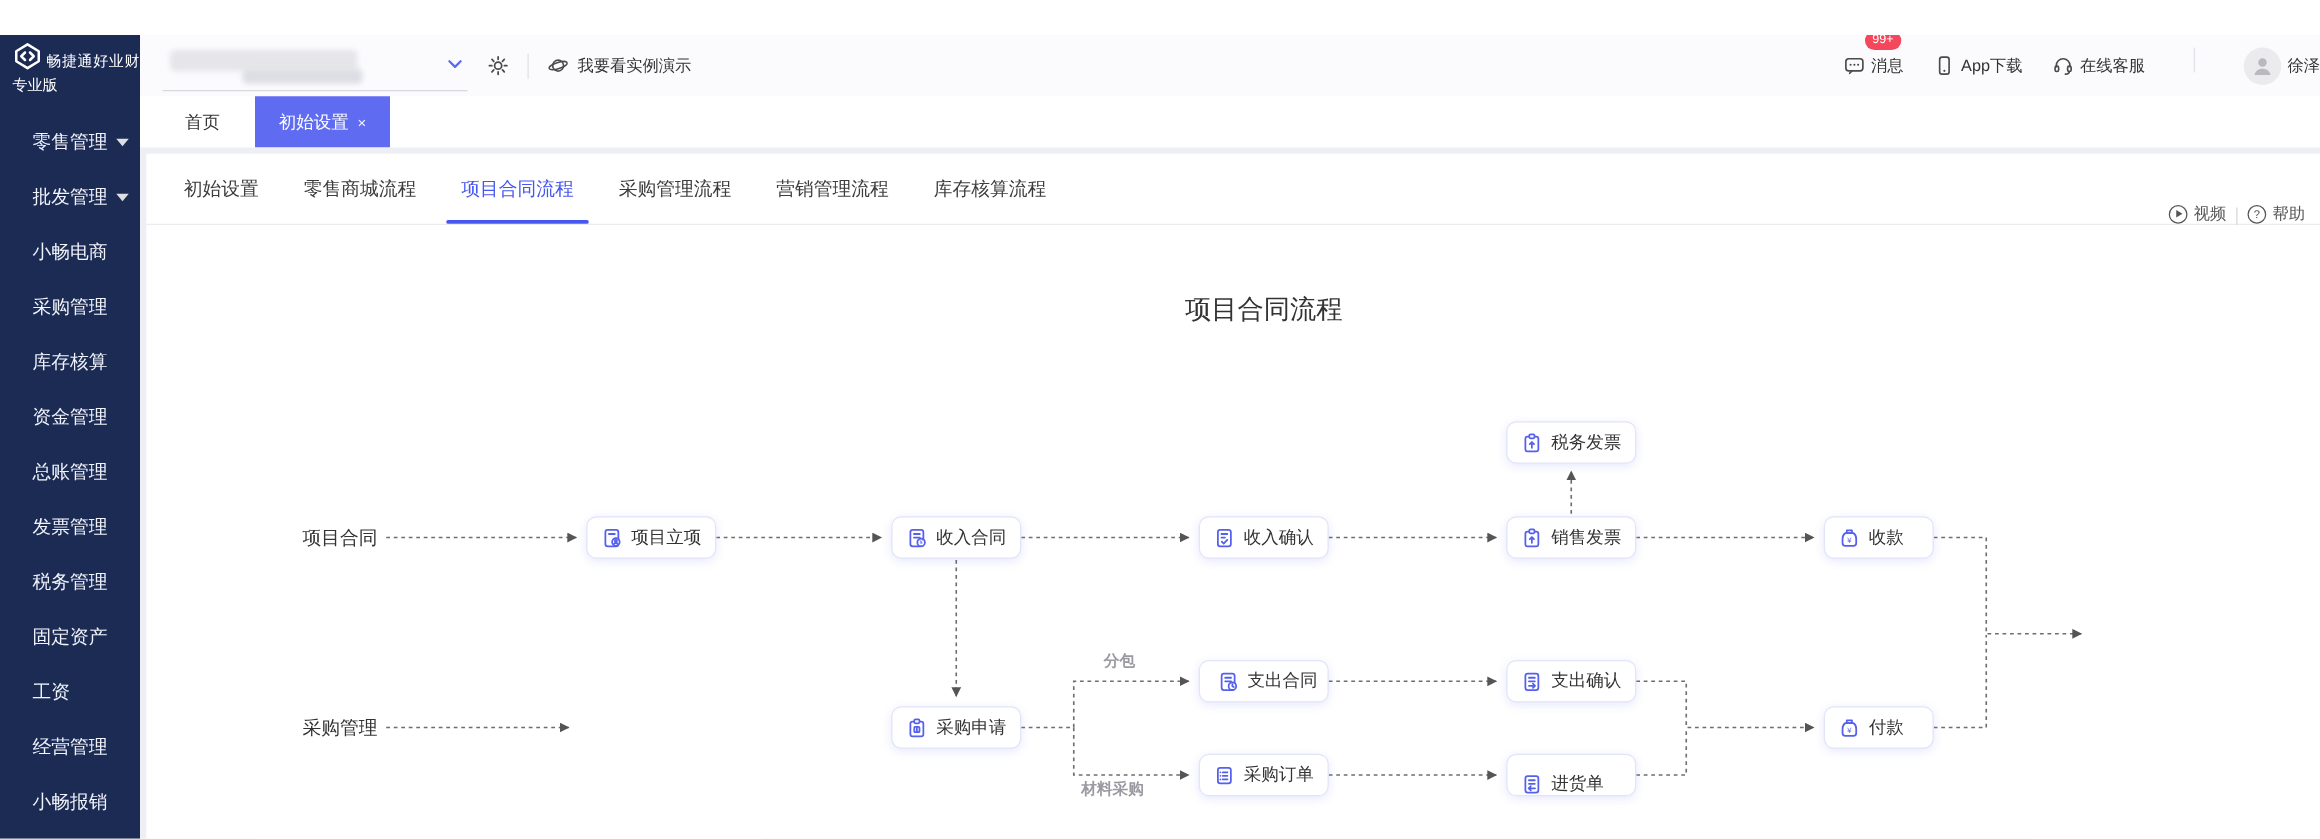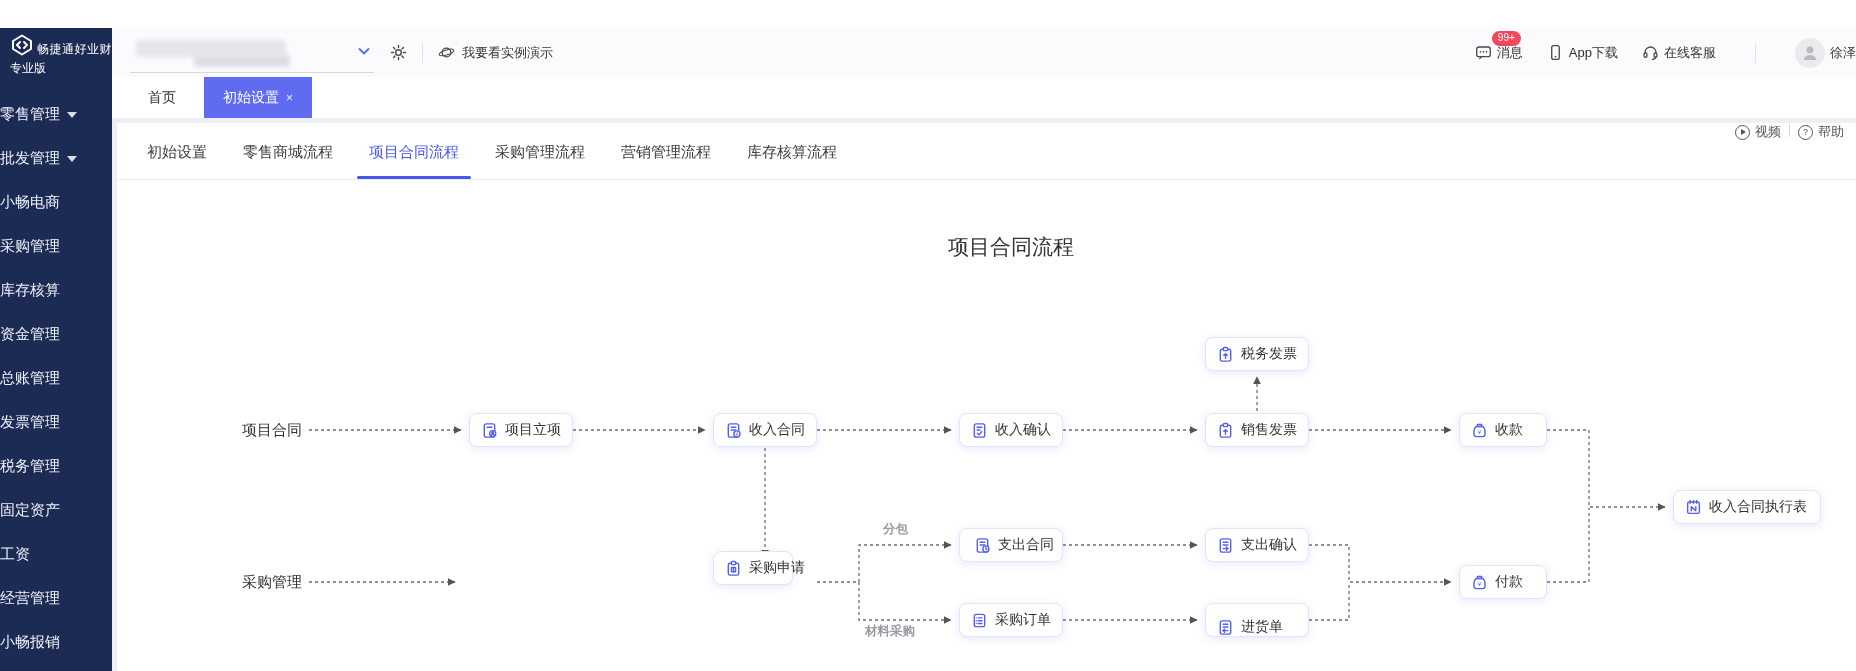--- a/index.html
+++ b/index.html
@@ -10,37 +10,37 @@
   
   .top-strip { position:absolute; left:0; top:0; width:1856px; height:28px; background:#fff; }
 
   
   .sidebar { position:absolute; left:0; top:28px; width:112px; height:643px; background:#1c2b54; }
   .logo-block { position:relative; height:50px; }
   .logo-glyph { position:absolute; left:10px; top:5px; width:24px; height:24px; color:#fff; }
   .brand-name { position:absolute; left:37px; top:13px; font-size:12px; color:#fff; white-space:nowrap; letter-spacing:.5px; }
   .brand-edition { position:absolute; left:10px; top:32px; font-size:12px; color:#fff; }
   .menu { padding-top:14px; }
-  .menu-item { height:44px; line-height:44px; font-size:15px; color:#f0f3fb; cursor:pointer; white-space:nowrap; }
+  .menu-item { height:44px; line-height:44px; padding-left:26px; font-size:15px; color:#f0f3fb; cursor:pointer; white-space:nowrap; }
   .menu-item .caret { display:inline-block; margin-left:7px; vertical-align:middle; width:0; height:0;
     border-left:5px solid transparent; border-right:5px solid transparent; border-top:6px solid rgba(255,255,255,.85); }
 
   
   .header { position:absolute; left:112px; top:28px; width:1744px; height:49px; background:#fbfbfd;
     display:flex; align-items:center; overflow:hidden; }
   .company { position:relative; margin-left:18px; width:244px; height:40px; border-bottom:1px solid #d9d9dd; cursor:pointer; }
   .blur1 { position:absolute; left:6px; top:7px; width:150px; height:17px; border-radius:4px; background:#e6e6ea; filter:blur(2px); }
   .blur2 { position:absolute; left:64px; top:22px; width:96px; height:12px; border-radius:4px; background:#dddee4; filter:blur(2px); }
   .chevron { position:absolute; right:2px; top:10px; width:16px; height:16px; color:#5b6af2; }
   .hicon { width:17px; height:17px; color:#4a4a4a; flex:none; }
   .gear-wrap { margin-left:16px; cursor:pointer; display:flex; }
   .vdiv { width:1px; height:20px; background:#e2e2e6; margin:0 15px; }
   .demo { display:flex; align-items:center; gap:7px; font-size:13px; color:#333; cursor:pointer; }
   .spacer { flex:1; }
-  .hright { display:flex; align-items:center; gap:24px; font-size:13px; color:#333; }
+  .hright { display:flex; gap:24px; font-size:13px; color:#333; }
   .hitem { display:flex; align-items:center; gap:5px; cursor:pointer; position:relative; }
   .badge { position:absolute; top:-13px; left:17px; background:#f4475b; color:#fff; font-size:10px;
     padding:1px 6px 2px; border-radius:9px; line-height:12px; white-space:nowrap; }
   .avatar { width:30px; height:30px; border-radius:50%; background:#ebebee; color:#b9b9bf; display:flex; align-items:center; justify-content:center; }
   .avatar svg { width:20px; height:20px; }
   .uname { width:26px; overflow:hidden; white-space:nowrap; font-size:13px; color:#333; }
 
   
   .tabstrip { position:absolute; left:112px; top:77px; width:1744px; height:41px; background:#fff; display:flex; align-items:stretch; }
   .wtab-home { margin-left:20px; padding:0 16px; line-height:41px; font-size:14px; color:#333; cursor:pointer; }
@@ -49,21 +49,21 @@
   .wtab-close { font-size:12px; opacity:.92; cursor:pointer; }
 
   
   .main { position:absolute; left:112px; top:118px; width:1744px; height:553px; background:#edeff4; padding:5px 0 0 5px; }
   .page { position:relative; width:1739px; height:548px; background:#fff; overflow:hidden; }
 
   .tabbar { position:relative; height:57px; border-bottom:1px solid #ececf0; display:flex; align-items:stretch; padding-left:12px; }
   .tab { padding:0 18px; line-height:57px; font-size:15px; color:#3c3c3c; cursor:pointer; position:relative; white-space:nowrap; }
   .tab.active { color:#4657f0; }
   .tab.active::after { content:""; position:absolute; left:6px; right:6px; bottom:0; height:3px; background:#4657f0; border-radius:2px; }
-  .tab-actions { position:absolute; right:12px; top:0; height:57px; display:flex; align-items:flex-start; gap:8px; font-size:13px; color:#555; }
+  .tab-actions { position:absolute; right:12px; top:0; height:57px; display:flex; align-items:flex-end; gap:8px; font-size:13px; color:#555; }
   .taction { display:flex; align-items:center; gap:5px; cursor:pointer; }
   .circ-icon { width:15px; height:15px; border:1.2px solid #555; border-radius:50%; display:flex; align-items:center; justify-content:center; font-size:9px; color:#555; }
   .tri { width:0; height:0; border-top:3.5px solid transparent; border-bottom:3.5px solid transparent; border-left:5.5px solid #555; margin-left:1px; }
   .tdiv { width:1px; height:14px; background:#d8d8dc; }
 
   
   .flow-title { position:absolute; left:894px; top:110px; transform:translateX(-50%);
     font-size:21px; font-weight:500; color:#333; white-space:nowrap; }
   .overlay { position:absolute; left:0; top:0; width:1739px; height:548px; pointer-events:none; }
   .lane-label { position:absolute; font-size:15px; color:#333; white-space:nowrap; }
@@ -76,21 +76,21 @@
   .icon-stroke { fill:none; stroke:currentColor; stroke-width:1.5; stroke-linecap:round; stroke-linejoin:round; }
 
   
   .n-project   { left:352px;  top:290px; width:104px; }
   .n-incontract{ left:596px;  top:290px; width:104px; }
   .n-inconfirm { left:842px;  top:290px; width:104px; }
   .n-salesinv  { left:1088px; top:290px; width:104px; }
   .n-receipt   { left:1342px; top:290px; width:88px; }
   .n-taxinv    { left:1088px; top:214px; width:104px; }
   .n-report    { left:1556px; top:367px; width:148px; }
-  .n-purreq    { left:596px;  top:428px; width:80px; }
+  .n-purreq    { left:596px;  top:442px; width:104px; }
   .n-expcon    { left:842px;  top:405px; width:104px;padding-left:14px; }
   .n-expconf   { left:1088px; top:405px; width:104px; }
   .n-purorder  { left:842px;  top:480px; width:104px; }
   .n-inbound   { left:1088px; top:480px; width:104px;align-items:flex-end; }
   .n-payment   { left:1342px; top:442px; width:88px; }
 </style>
 </head>
 <body>
 
 <div class="app">
@@ -312,30 +312,20 @@
       <div class="node n-taxinv">
         <span class="nicon"><svg viewBox="0 0 18 18">
               <g class="icon-stroke">
                 <rect x="3.5" y="3.5" width="11" height="12.5" rx="1.8"></rect>
                 <rect x="6.8" y="1.5" width="4.4" height="3.4" rx="1" fill="#fff"></rect>
                 <path d="M9 13V8.2M7.2 9.9L9 8.1l1.8 1.8"></path>
               </g>
             </svg></span>
         <span>税务发票</span>
       </div>
-      <div class="node n-report">
-        <span class="nicon"><svg viewBox="0 0 18 18">
-              <g class="icon-stroke">
-                <rect x="2.8" y="3.2" width="12.4" height="12" rx="1.8"></rect>
-                <path d="M5.5 1.5v3M9 1.5v3M12.5 1.5v3"></path>
-                <path d="M6.6 12.4V8.2l4.8 4.2V8.2"></path>
-              </g>
-            </svg></span>
-        <span>收入合同执行表</span>
-      </div>
       <div class="node n-purreq">
         <span class="nicon"><svg viewBox="0 0 18 18">
               <g class="icon-stroke">
                 <rect x="3.5" y="3.5" width="11" height="12.5" rx="1.8"></rect>
                 <rect x="6.8" y="1.5" width="4.4" height="3.4" rx="1" fill="#fff"></rect>
                 <rect x="6.8" y="8" width="4.4" height="4.4" rx=".6"></rect>
                 <path d="M9 8v4.4"></path>
               </g>
             </svg></span>
         <span>采购申请</span>

